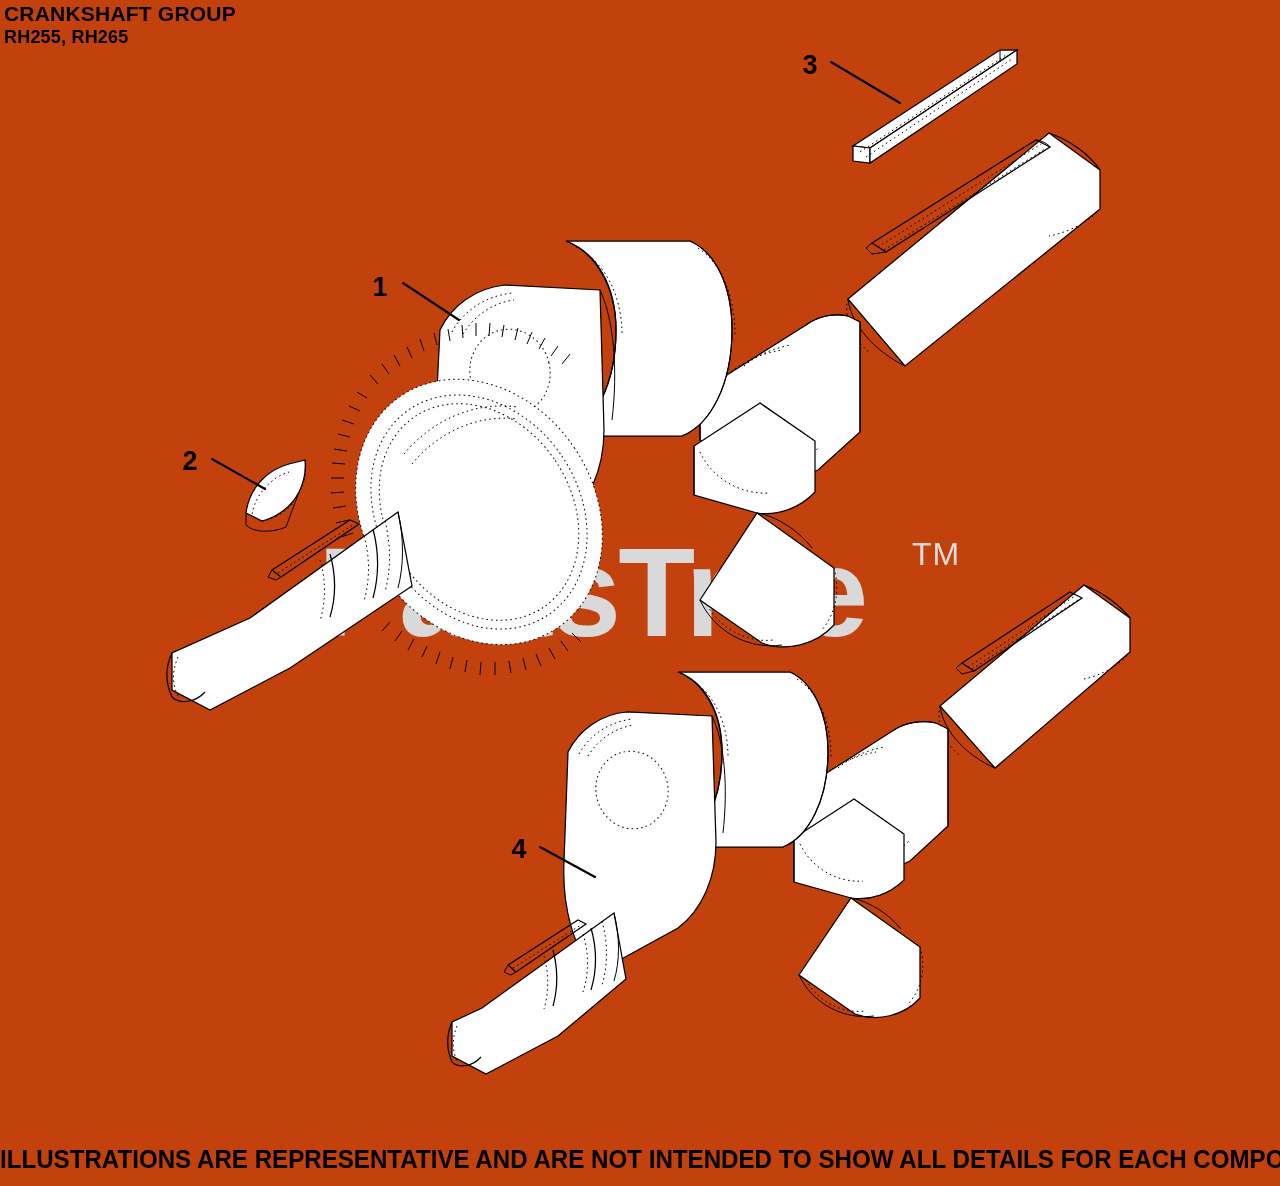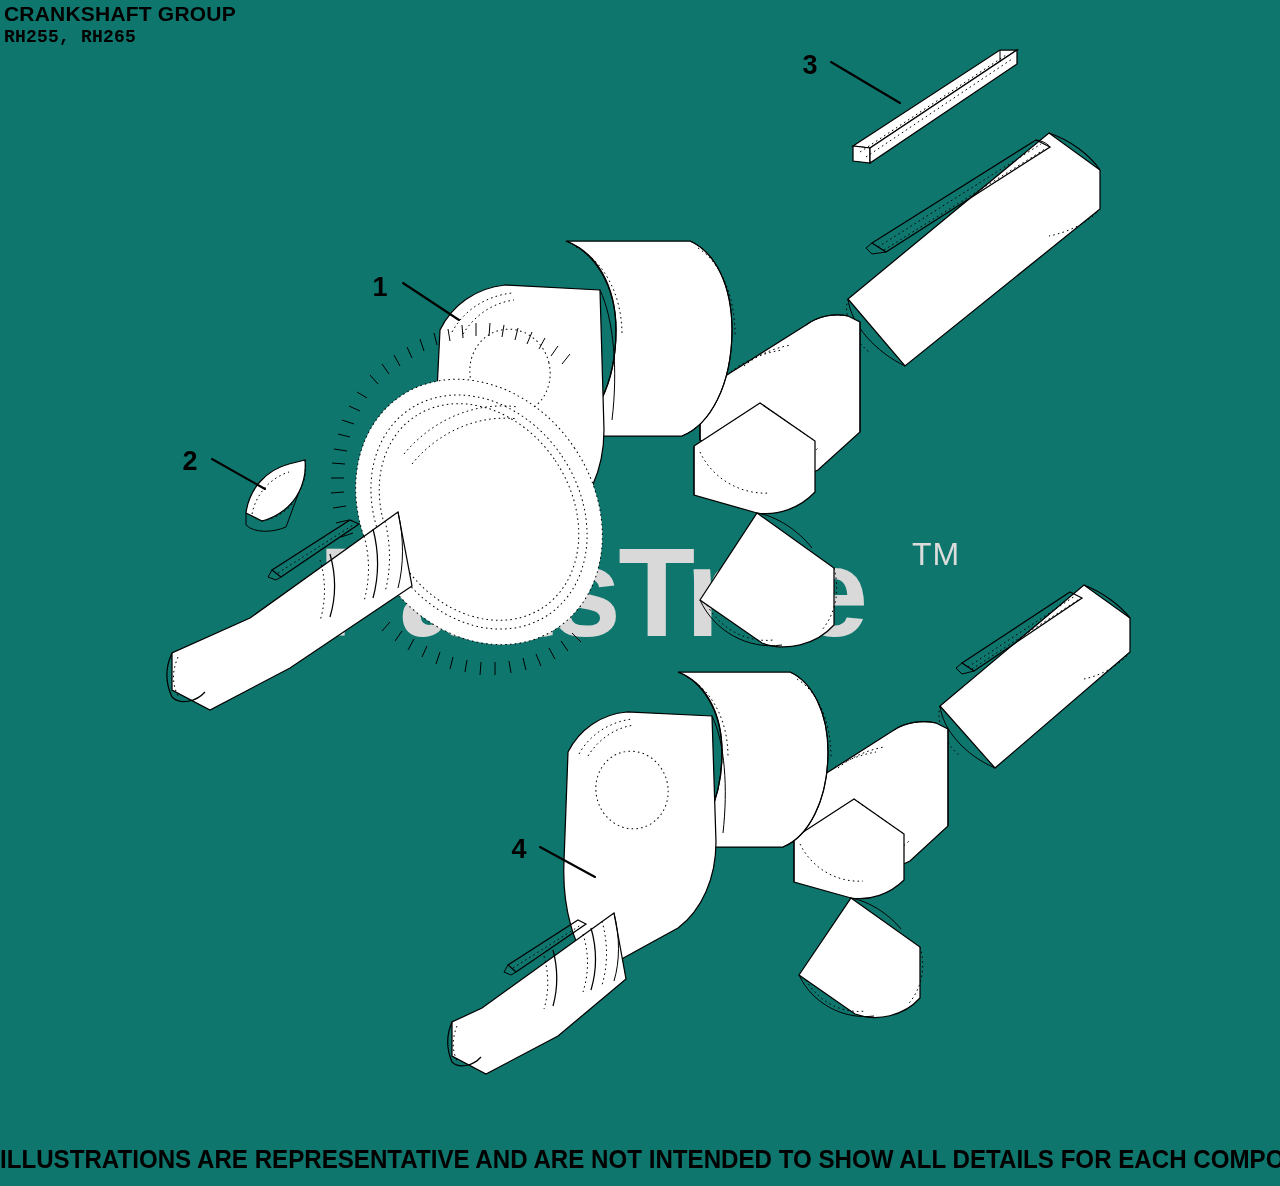--- a/index.html
+++ b/index.html
@@ -4,41 +4,41 @@
 <style>
   html, body {
     margin: 0;
     padding: 0;
     background: #ffffff;
   }
   #page {
     position: relative;
     width: 1280px;
     height: 1186px;
-    background: #0f766e;
+    background: #c2410c;
     overflow: hidden;
     font-family: "Liberation Sans", sans-serif;
   }
   
   #header {
     position: absolute;
     left: 4px;
     top: 2px;
     line-height: 1.18;
   }
   #header .title-line {
     font-family: "Liberation Sans", sans-serif;
     font-weight: bold;
     font-size: 21px;
     letter-spacing: 0.2px;
     color: #000000;
     white-space: nowrap;
   }
   #header .title-sub {
-    font-family: Liberation Mono, monospace;
+    font-family: Liberation Sans, sans-serif;
     font-weight: bold;
     font-size: 18px;
     letter-spacing: 0.2px;
     color: #000000;
     white-space: nowrap;
   }
   
   #footer {
     position: absolute;
     left: 0px;

